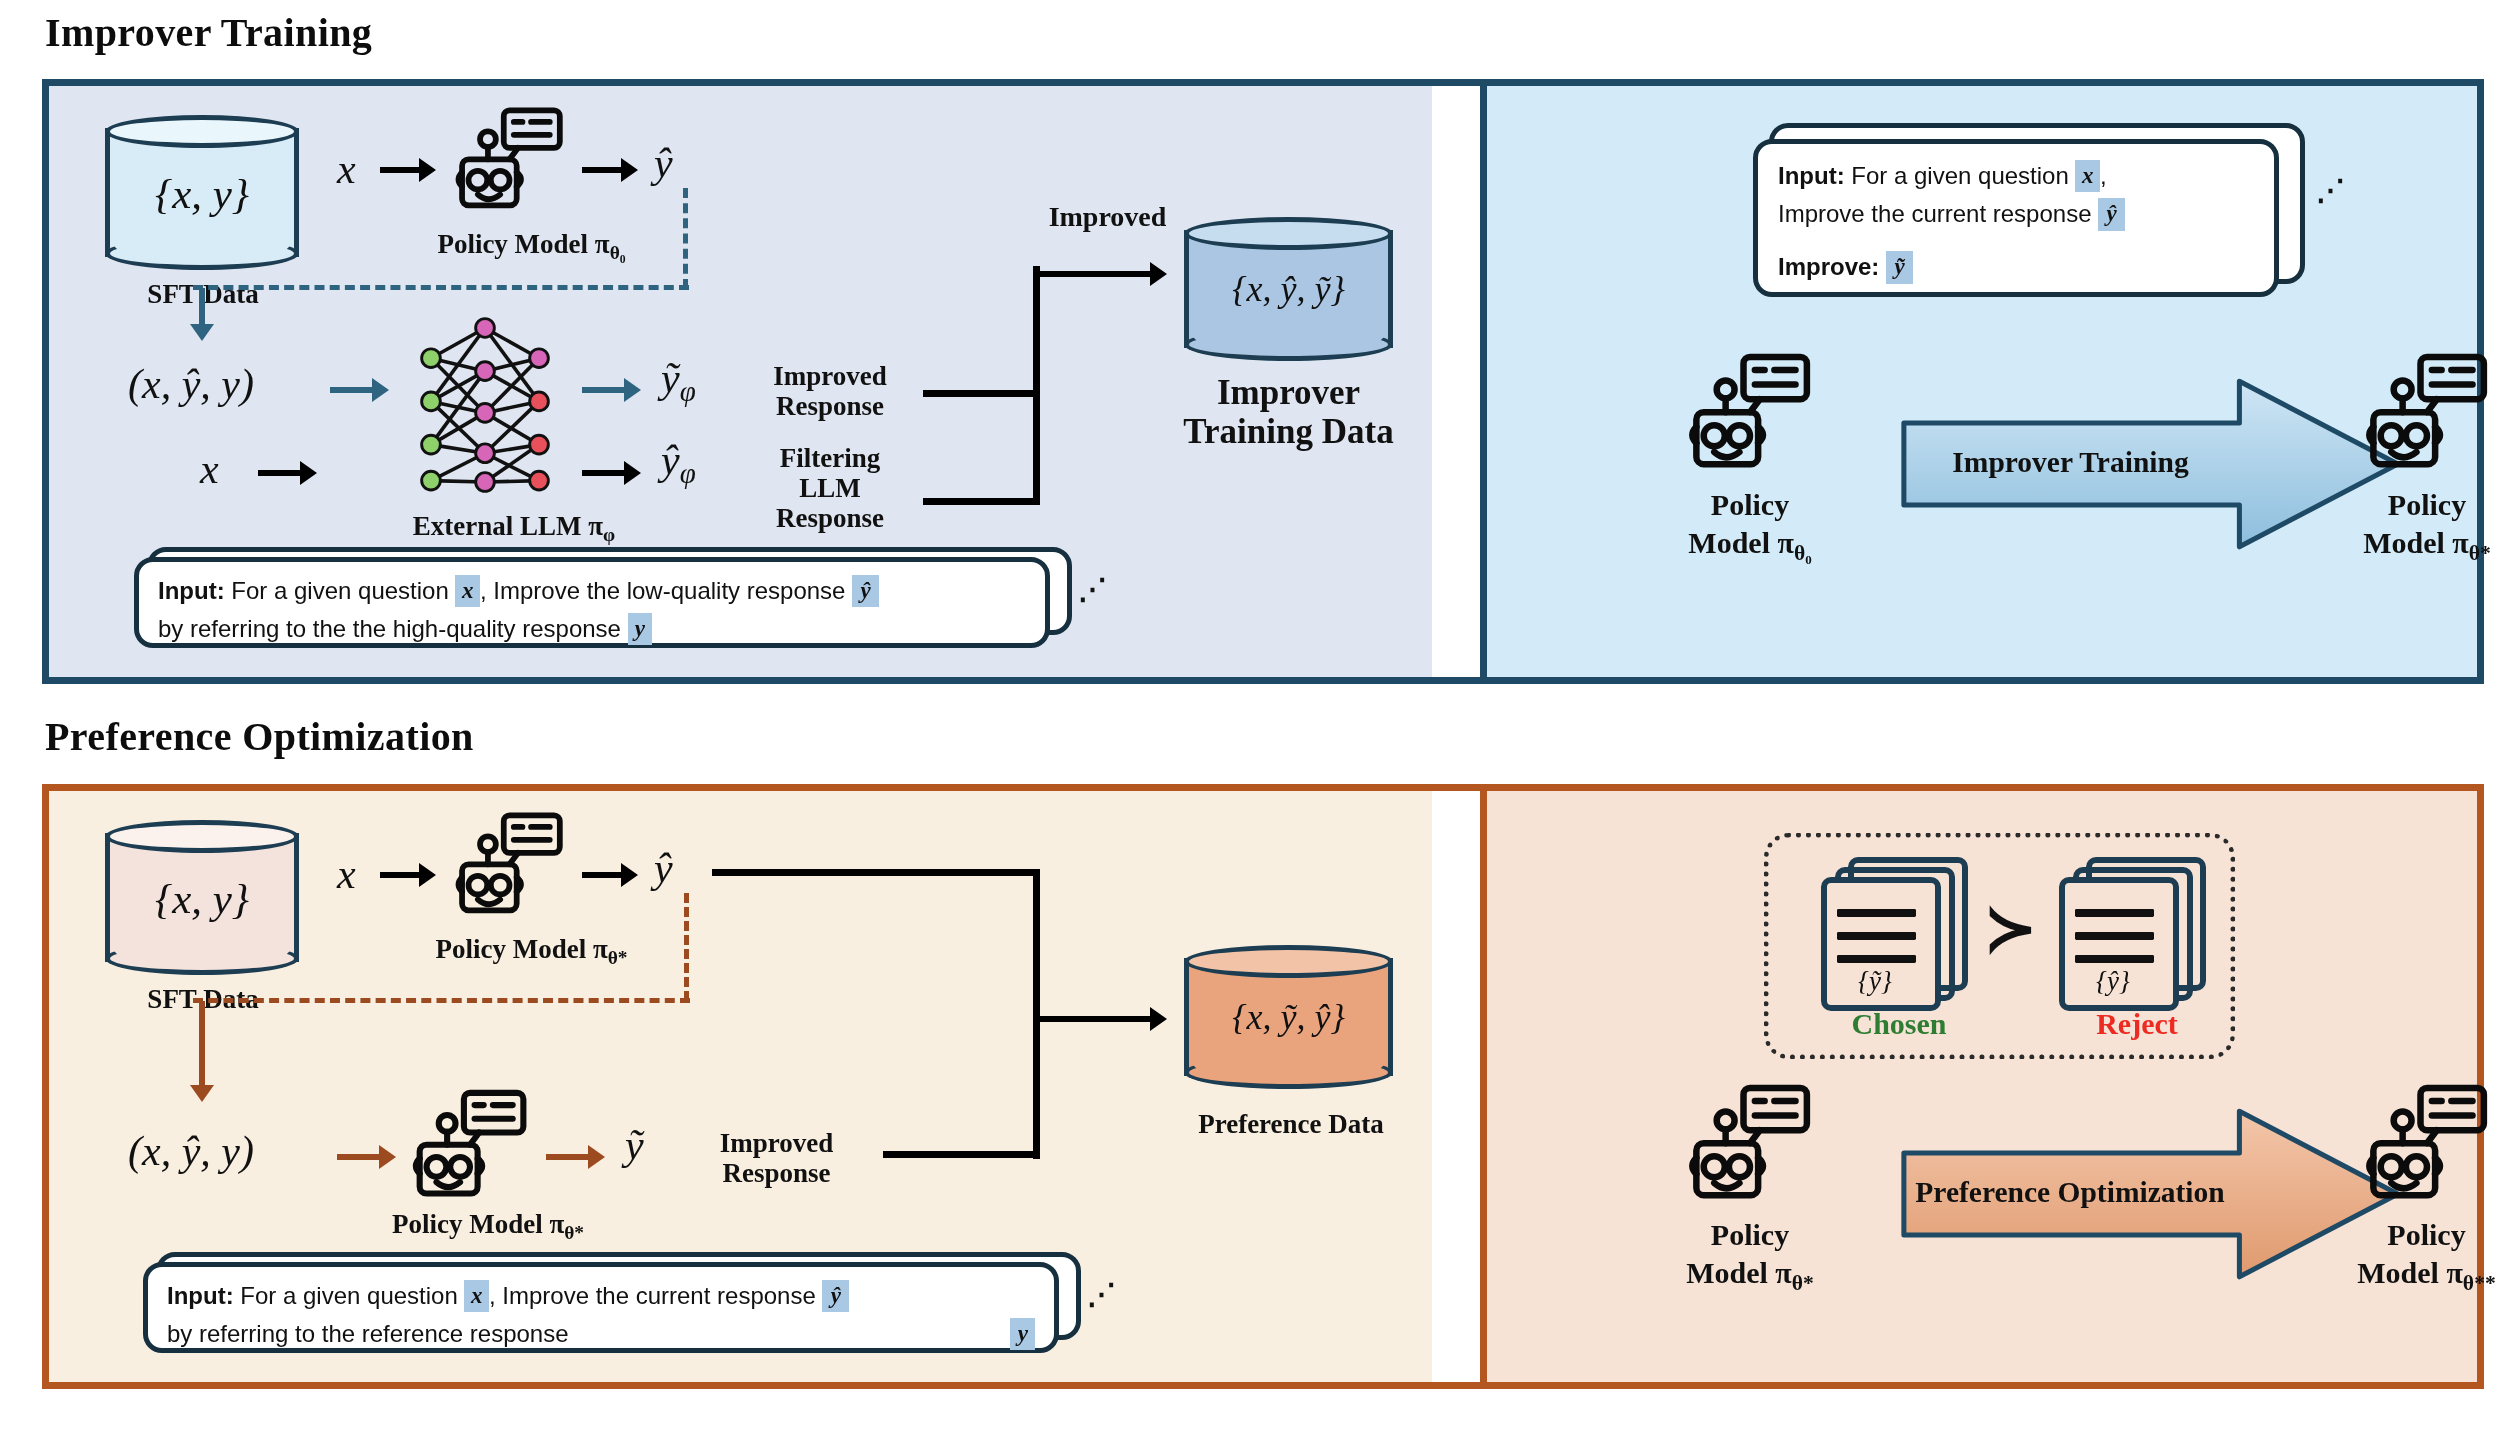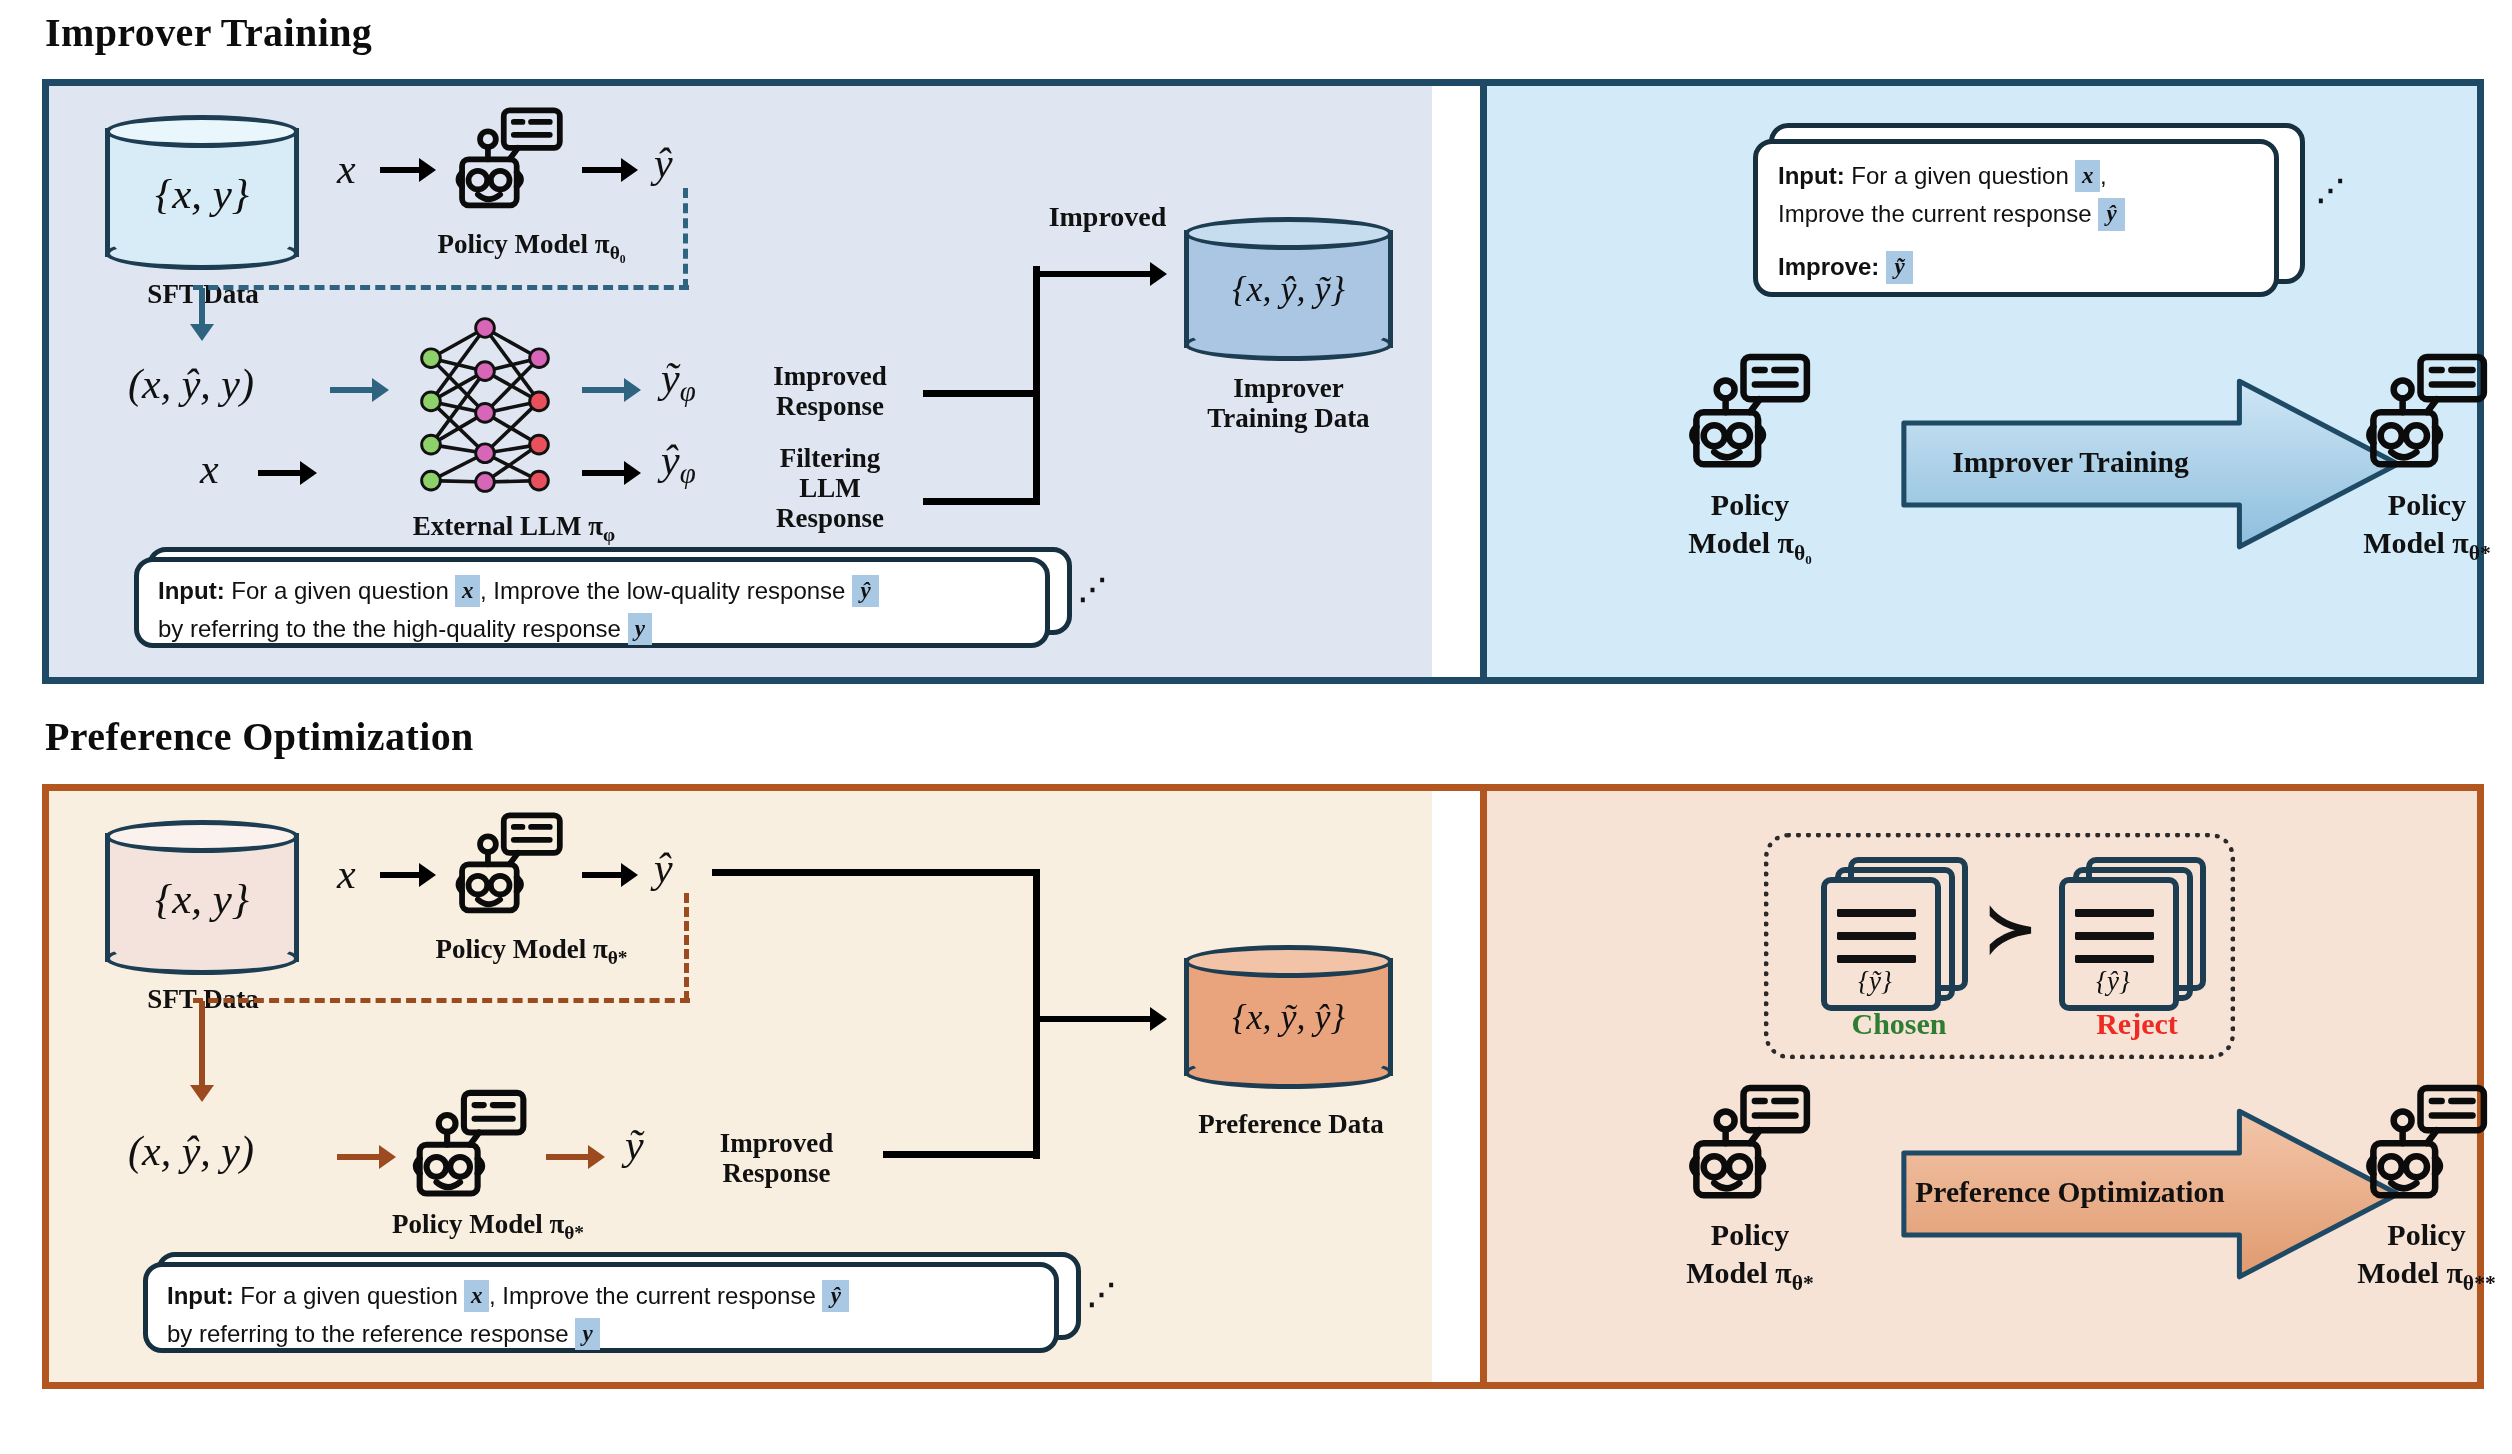--- a/index.html
+++ b/index.html
@@ -231,21 +231,21 @@
           <div class="head" style="border-left:17.3px solid #000;"></div>
     </div>
     <div class="abs lbl" style="left:965px;top:115px;width:187px;font-size:28px;">Improved</div>
 
     <div class="cyl" style="left:1135px;top:131px;width:209px;height:144px;">
       <div class="body" style="background:#aac6e2;"></div>
       <div class="top" style="background:#c6dcef;"></div>
       <div class="bot" style="background:#aac6e2;"></div>
       <div class="txt" style="font-size:36px;">{x, ŷ, ỹ}</div>
     </div>
-    <div class="abs lbl" style="left:1099px;top:287px;width:281px;font-size:27px;">
+    <div class="abs lbl" style="left:1099px;top:287px;width:281px;font-size:35px;">
       <div>Improver</div>
       <div>Training Data</div>
     </div>
 
     <div class="card-wrap" style="left:85px;top:461px;width:958px;height:108px;">
       <div class="card-back" style="left:13px;top:0;width:915px;height:78px;"></div>
       <div class="card-front" style="left:0;top:10px;width:916px;height:91px;padding:13px 19px;">
         <div class="line" style="font-size:24px;margin-bottom:5.8px;">
           <b>Input:</b>&nbsp;
           <span>For a given question</span>&nbsp;
@@ -457,21 +457,21 @@
     <div class="card-wrap" style="left:94px;top:461px;width:958px;height:108px;">
       <div class="card-back" style="left:13px;top:0;width:915px;height:78px;"></div>
       <div class="card-front" style="left:0;top:10px;width:916px;height:91px;padding:13px 19px;">
         <div class="line" style="font-size:24px;margin-bottom:5.8px;">
           <b>Input:</b>&nbsp;
           <span>For a given question</span>&nbsp;
           <span class="hl" style="width:24.5px;height:32px;font-size:23px;">x</span>
           <span>, Improve the current response</span>&nbsp;
           <span class="hl" style="width:27px;height:32px;font-size:23px;">ŷ</span>
         </div>
-        <div class="line" style="font-size:24px;">
+        <div class="line" style="font-size:24px;justify-content:space-between;">
           <span>by referring to the reference response</span>&nbsp;
           <span class="hl" style="width:24.5px;height:32px;font-size:23px;">y</span>
         </div>
       </div>
       <div class="dots" style="left:944px;top:24.5px;font-size:29px;">⋰</div>
     </div>
 
   </div>
 
   <div class="half bgD divider-orange" style="flex:1;">

